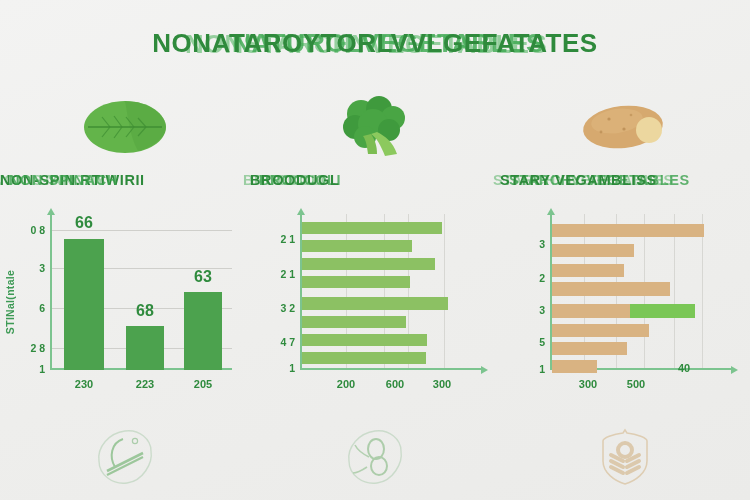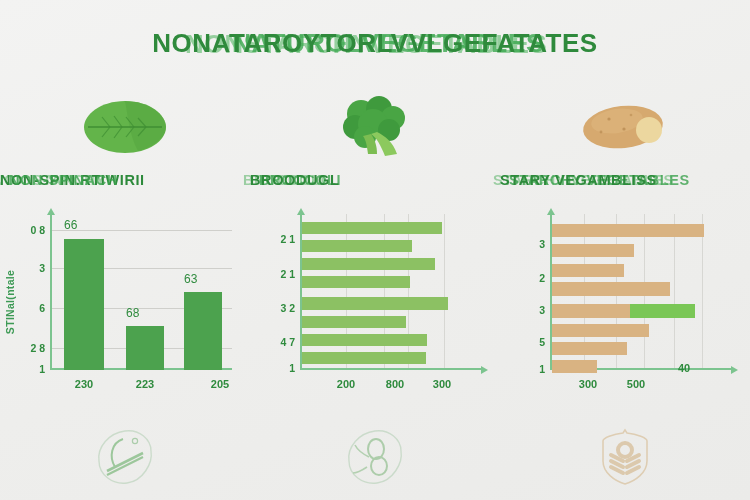--- a/index.html
+++ b/index.html
@@ -131,24 +131,24 @@
   }
 
   
   .vbar {
     position: absolute;
     bottom: 22px;
     background: #4ca24e;
   }
   .vbar-label {
     position: absolute;
-    font-size: 12px;
-    font-weight: normal;
+    font-size: 16px;
+    font-weight: bold;
     color: #2f8b3e;
-    text-align: left;
+    text-align: center;
     white-space: nowrap;
   }
   .vtick {
     position: absolute;
     font-size: 11px;
     font-weight: bold;
     color: #2f8b3e;
     text-align: center;
     white-space: nowrap;
   }
@@ -267,21 +267,21 @@
         <div class="vbar" style="left:48px;  width:40px; height:131px;"></div>
         <div class="vbar" style="left:110px; width:38px; height:44px;"></div>
         <div class="vbar" style="left:168px; width:38px; height:78px;"></div>
 
         <div class="vbar-label" style="left:48px;  width:40px; bottom:160px;">66</div>
         <div class="vbar-label" style="left:110px; width:38px; bottom:72px;">68</div>
         <div class="vbar-label" style="left:168px; width:38px; bottom:106px;">63</div>
 
         <div class="vtick" style="left:44px;  width:48px; bottom:2px;margin-top:24px;">230</div>
         <div class="vtick" style="left:105px; width:48px; bottom:2px;">223</div>
-        <div class="vtick" style="left:180px; width:48px; bottom:2px;">205</div>
+        <div class="vtick" style="left:163px; width:48px; bottom:2px;">205</div>
       </div>
     </div>
 
     <div class="panel">
       <div class="veg-icon">
         <svg width="80" height="62" viewBox="0 0 80 62">
           <circle cx="26" cy="18" r="14" fill="#49a544"></circle>
           <circle cx="44" cy="13" r="13" fill="#3f9a3d"></circle>
           <circle cx="58" cy="22" r="12" fill="#49a544"></circle>
           <circle cx="20" cy="31" r="12" fill="#3f9a3d"></circle>
@@ -328,21 +328,21 @@
         <div class="hbar" style="top:10px;  height:12px; width:140px;"></div>
         <div class="hbar" style="top:28px;  height:12px; width:110px;"></div>
         <div class="hbar" style="top:46px;  height:12px; width:133px;"></div>
         <div class="hbar" style="top:64px;  height:12px; width:108px;"></div>
         <div class="hbar" style="top:85px;  height:13px; width:146px;"></div>
         <div class="hbar" style="top:104px; height:12px; width:104px;"></div>
         <div class="hbar" style="top:122px; height:12px; width:125px;"></div>
         <div class="hbar" style="top:140px; height:12px; width:124px;"></div>
 
         <div class="vtick" style="left:56px;  width:48px; bottom:2px;">200</div>
-        <div class="vtick" style="left:105px; width:48px; bottom:2px;">800</div>
+        <div class="vtick" style="left:105px; width:48px; bottom:2px;">600</div>
         <div class="vtick" style="left:152px; width:48px; bottom:2px;">300</div>
       </div>
     </div>
 
     <div class="panel">
       <div class="veg-icon">
         <svg width="92" height="56" viewBox="0 0 92 56">
           <ellipse cx="44" cy="28" rx="40" ry="21" fill="#d6a96f" transform="rotate(-6 44 28)"></ellipse>
           <ellipse cx="38" cy="22" rx="26" ry="12" fill="#ddb57c" opacity=".7" transform="rotate(-8 38 22)"></ellipse>
           <circle cx="70" cy="31" r="13" fill="#ecd79f"></circle>

